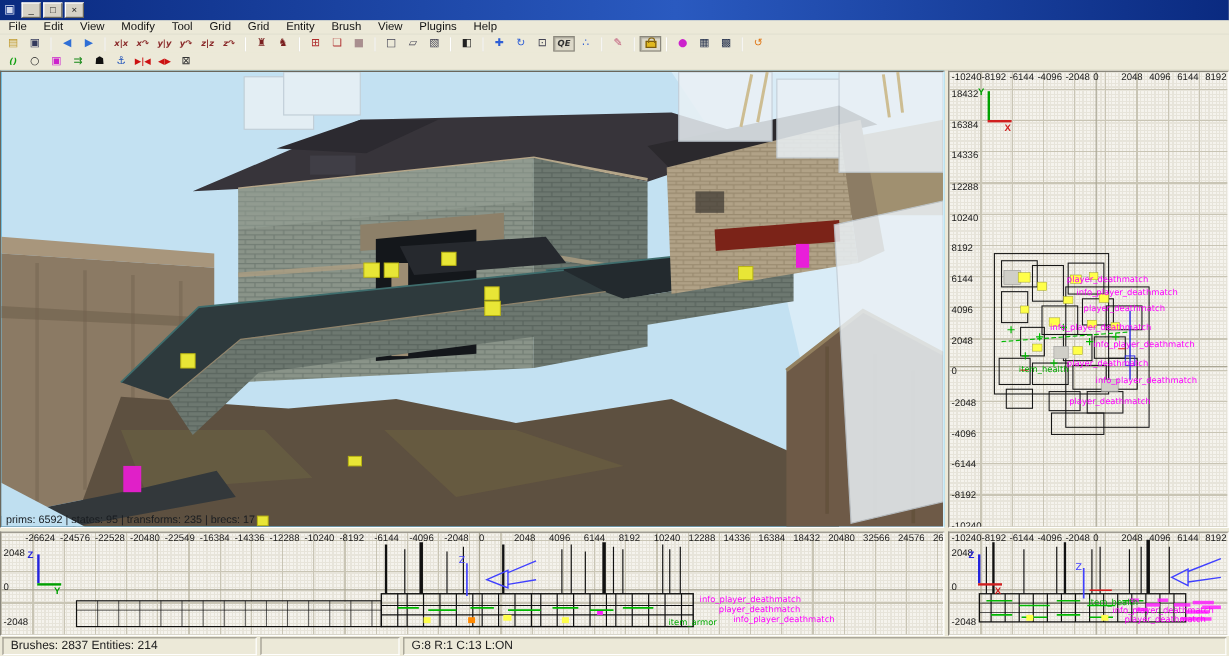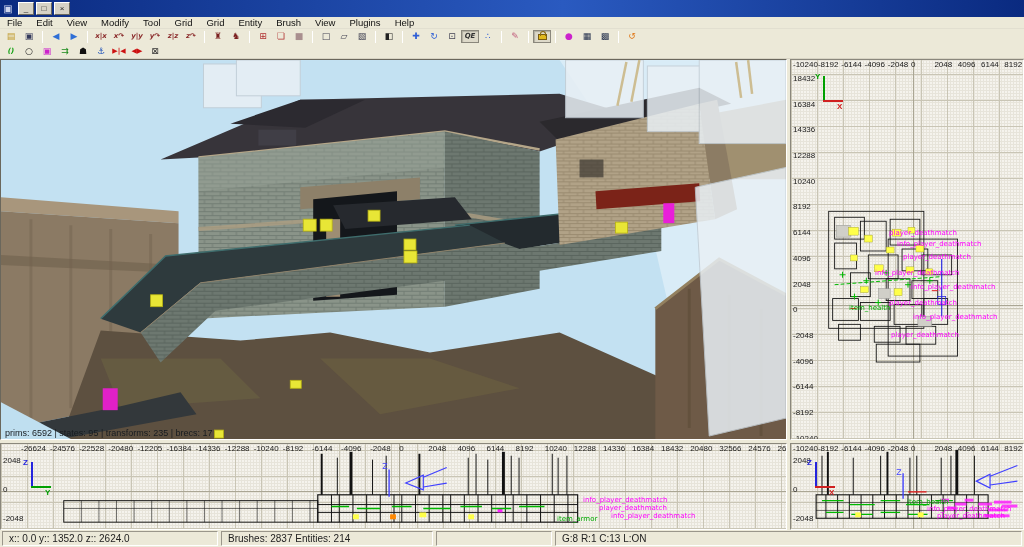--- a/index.html
+++ b/index.html
@@ -518,21 +518,21 @@
       <path d="M389,26V54" stroke="#4040ff" stroke-width="1.4"></path>
       <text x="382" y="26" font-size="8" fill="#4040ff" font-family="DejaVu Sans">Z</text>
       <path d="M406,40 L424,32 L424,47 Z" fill="none" stroke="#4040ff" stroke-width="1.2"></path>
       <path d="M424,34 L448,24 M424,44 L448,40" stroke="#4040ff" stroke-width="1.2" fill="none"></path>
     </svg>
     <div class="ruler-x">
         <span class="tick">-26624</span>
         <span class="tick">-24576</span>
         <span class="tick">-22528</span>
         <span class="tick">-20480</span>
-        <span class="tick">-12205</span>
+        <span class="tick">-22549</span>
         <span class="tick">-16384</span>
         <span class="tick">-14336</span>
         <span class="tick">-12288</span>
         <span class="tick">-10240</span>
         <span class="tick">-8192</span>
         <span class="tick">-6144</span>
         <span class="tick">-4096</span>
         <span class="tick">-2048</span>
         <span class="tick">0</span>
         <span class="tick">2048</span>
@@ -638,17 +638,16 @@
     </div>
     <div class="ents">
         <span class="ent" style="color: rgb(0, 170, 0);">item_health</span>
         <span class="ent" style="color: rgb(255, 0, 255);">info_player_deathmatch</span>
         <span class="ent" style="color: rgb(255, 0, 255);">player_deathmatch</span>
       </div>
   </div>
 </div>
 
 <div class="statusbar">
-  <span class="scell c2">x::    0.0   y:: 1352.0   z:: 2624.0</span>
   <span class="scell c3">Brushes: 2837 Entities: 214</span>
   <span class="scell c4"></span>
   <span class="scell c5">G:8  R:1  C:13  L:ON</span>
 </div>
 
 </body></html>

